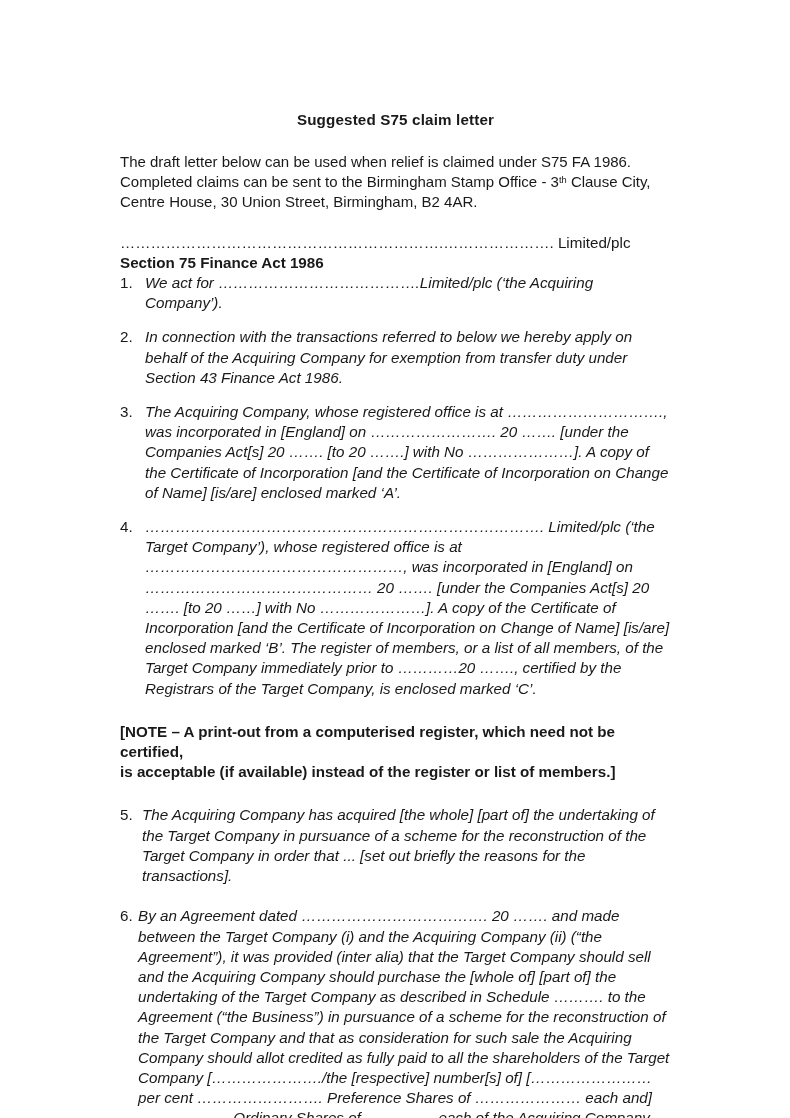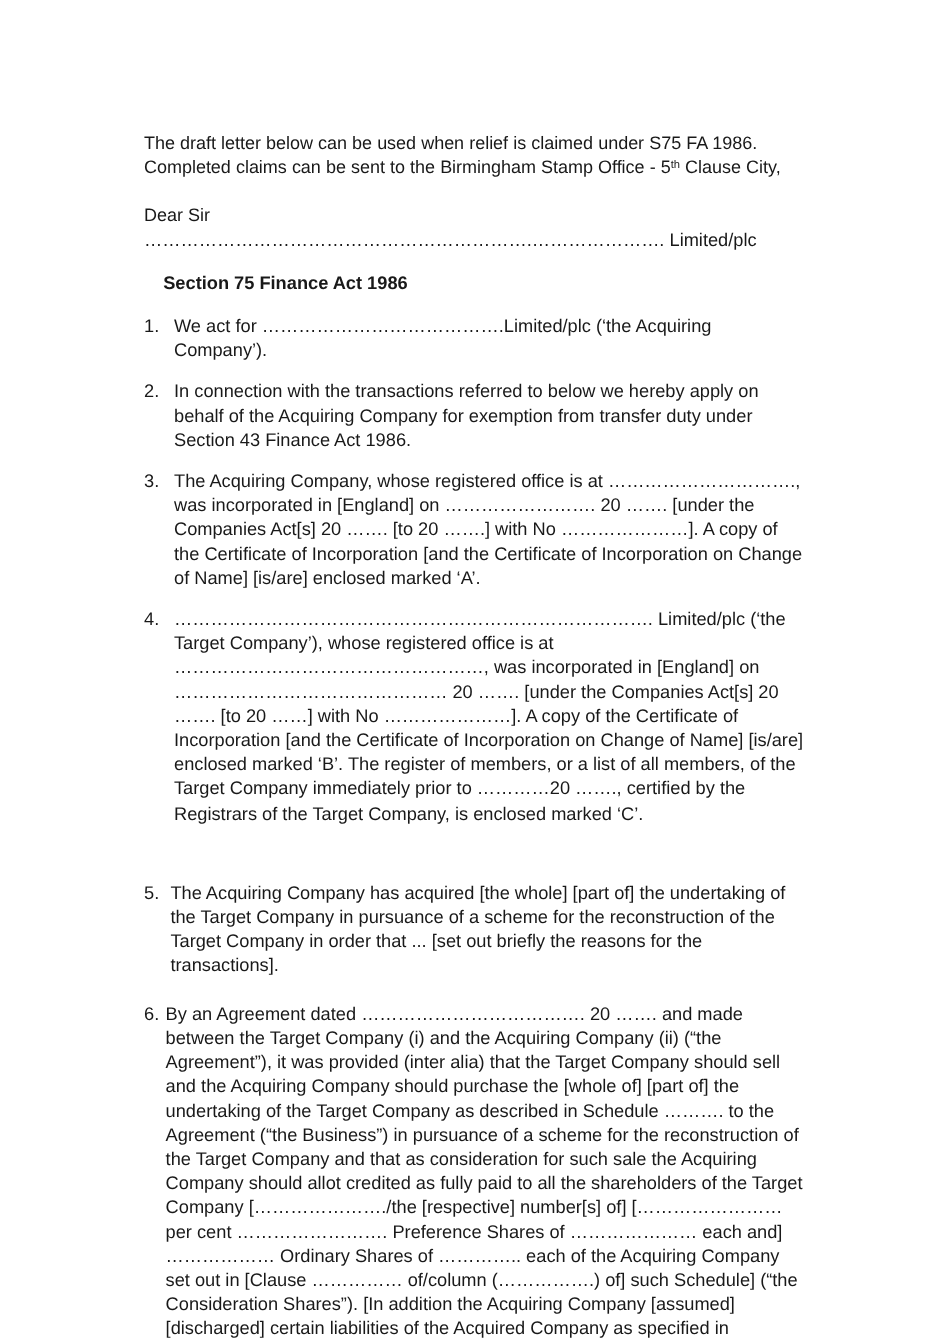--- a/index.html
+++ b/index.html
@@ -59,38 +59,38 @@
   .dotline {
     font-size: 15.2px;
     line-height: 20.2px;
     margin: 0;
   }
 
   .section-head {
     font-size: 15.2px;
     line-height: 20.2px;
     font-weight: bold;
-    margin: 16px;
+    margin: 0;
   }
 
   
   .item {
     position: relative;
     font-size: 15.2px;
     line-height: 20.2px;
     margin: 0;
   }
   .item .num {
     position: absolute;
     left: 0;
     top: 0;
     width: 26px;
     text-align: left;
   }
-  .item .body { display: block; }
+  .item .body { display: block; font-style: italic; }
 
   
   .ind-25 .body { margin-left: 25px; }
   .ind-25 .num  { width: 25px; }
 
   .ind-22 .body { margin-left: 22px; }
   .ind-22 .num  { width: 22px; }
 
   .ind-18 .body { margin-left: 18px; }
   .ind-18 .num  { width: 18px; }
@@ -107,29 +107,30 @@
     vertical-align: 0.42em;
     line-height: 0;
   }
 </style>
 </head>
 <body>
 
 <div class="page">
   <div class="content">
 
+    <div class="doc-title">Suggested S75 claim letter</div>
 
     <p class="para intro">
       <span>The draft letter below can be used when relief is claimed under S75 FA 1986.</span><br>
-      <span>Completed claims can be sent to the Birmingham Stamp Office - 5</span><sup>th</sup><span> Clause City,</span><br>
+      <span>Completed claims can be sent to the Birmingham Stamp Office - 3</span><sup>th</sup><span> Clause City,</span><br>
+      <span>Centre House, 30 Union Street, Birmingham, B2 4AR.</span>
     </p>
 
     <div class="gap-lg"></div>
 
-    <p class="para">Dear Sir</p>
 
     <p class="dotline">……………………………………………………….…………………. Limited/plc</p>
 
     <p class="section-head">Section 75 Finance Act 1986</p>
 
     <div class="item ind-25">
       <span class="num">1.</span>
       <span class="body">We act for ………………………………….Limited/plc (‘the Acquiring Company’).</span>
     </div>
 
@@ -149,20 +150,24 @@
 
     <div class="gap-md"></div>
 
     <div class="item ind-25">
       <span class="num">4.</span>
       <span class="body">……………………………………………………………………. Limited/plc (‘the Target Company’), whose registered office is at ……………………………………………, was incorporated in [England] on ……………………………………… 20 ……. [under the Companies Act[s] 20 ……. [to 20 ……] with No …………………]. A copy of the Certificate of Incorporation [and the Certificate of Incorporation on Change of Name] [is/are] enclosed marked ‘B’. The register of members, or a list of all members, of the Target Company immediately prior to …………20 ……., certified by the Registrars of the Target Company, is enclosed marked ‘C’.</span>
     </div>
 
     <div class="gap-xl"></div>
 
+    <p class="note">
+      <span>[NOTE – A print-out from a computerised register, which need not be certified,</span><br>
+      <span>is acceptable (if available) instead of the register or list of members.]</span>
+    </p>
 
     <div class="gap-xl"></div>
 
     <div class="item ind-22">
       <span class="num">5.</span>
       <span class="body">The Acquiring Company has acquired [the whole] [part of] the undertaking of the Target Company in pursuance of a scheme for the reconstruction of the Target Company in order that ... [set out briefly the reasons for the transactions].</span>
     </div>
 
     <div class="gap-lg"></div>
 

